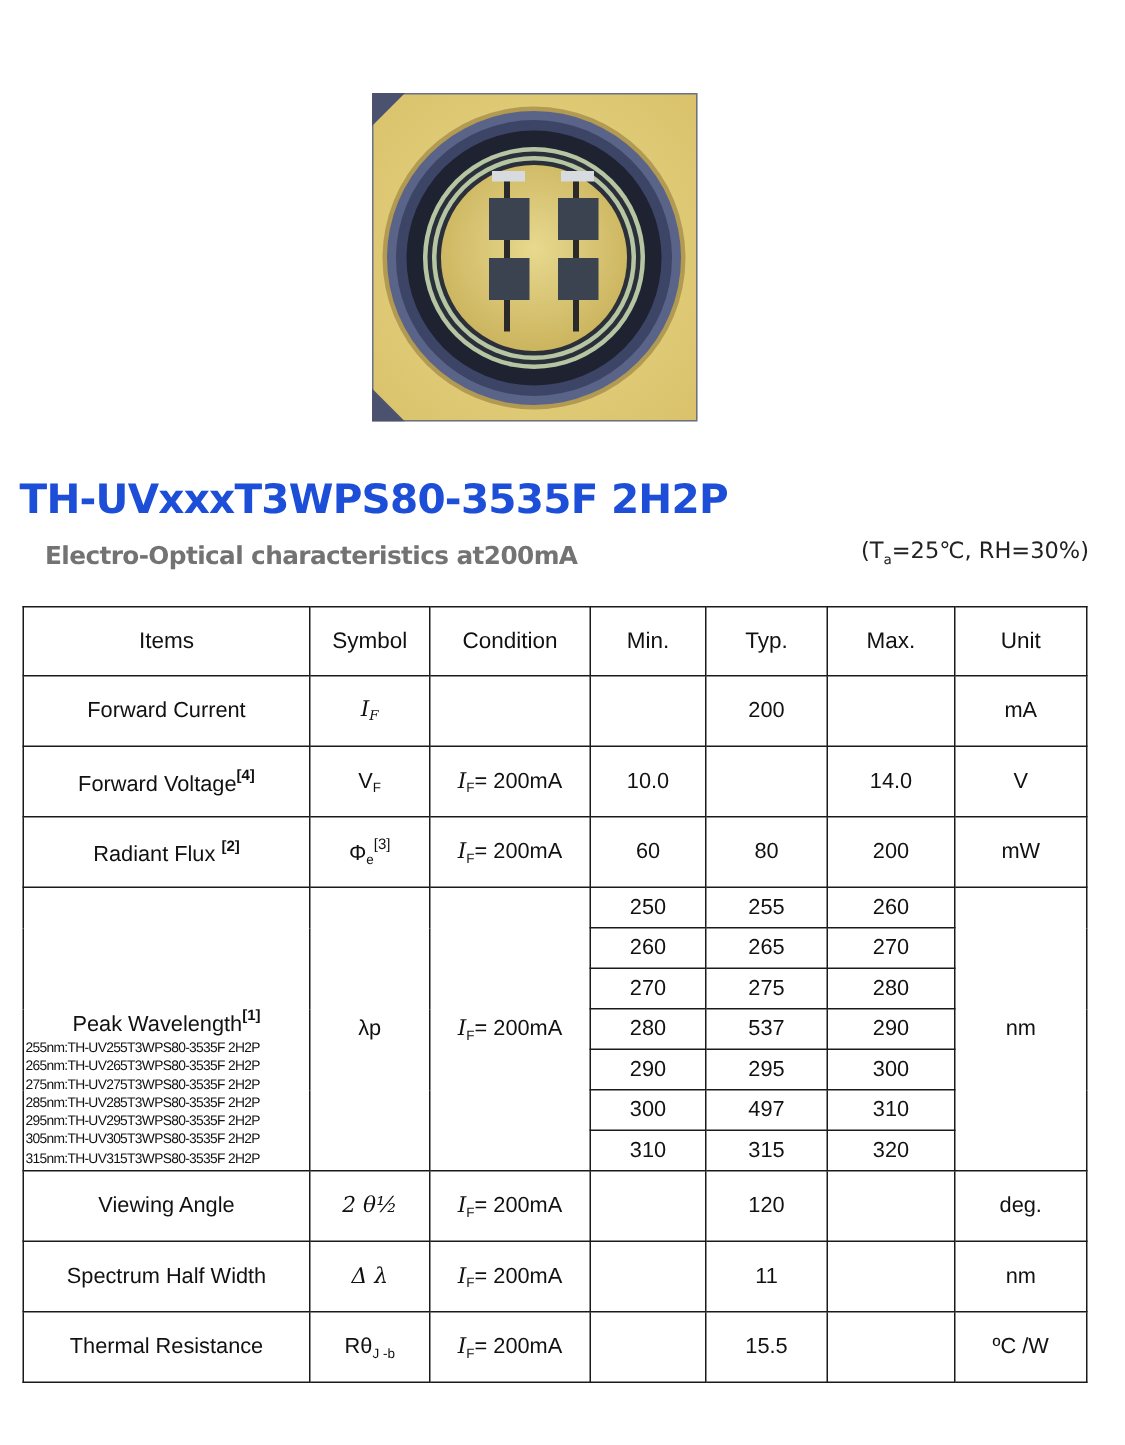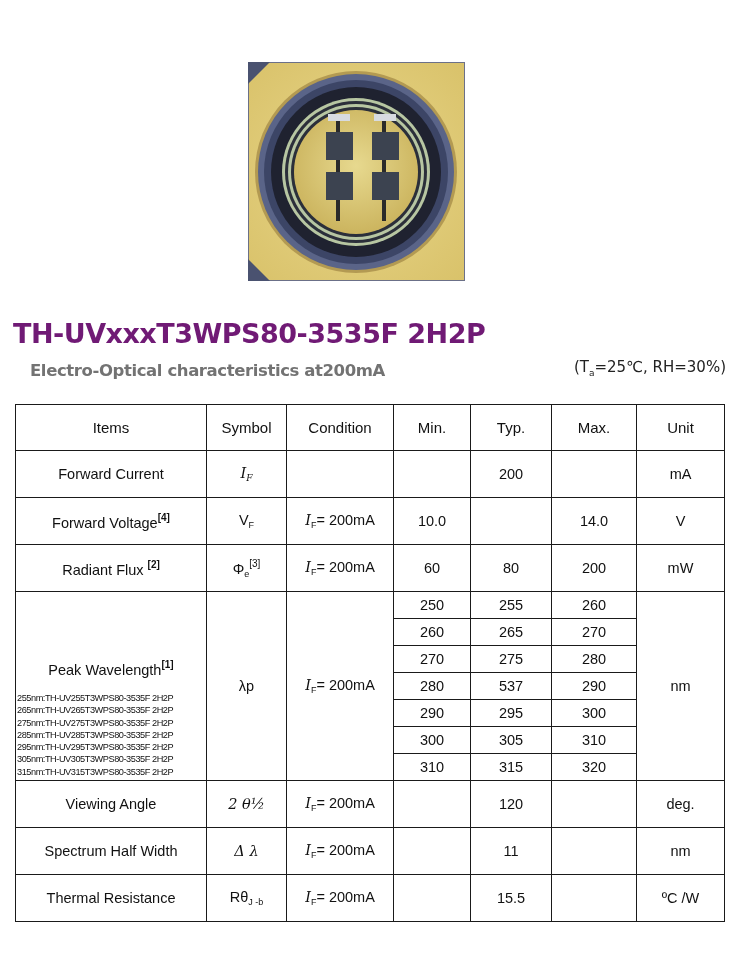--- a/index.html
+++ b/index.html
@@ -1,29 +1,29 @@
 <!DOCTYPE html>
 <html><head>
 <meta charset="utf-8">
 <style>
   html, body { margin:0; padding:0; background:#ffffff; }
   body { width:750px; height:963px; position:relative; overflow:hidden; font-family:"Liberation Sans", sans-serif; color:#111; }
   .chip-wrap { position:absolute; left:248px; top:62px; width:217px; height:219px; }
-  .title { position:absolute; left:13px; top:318px; font-family:"DejaVu Sans", sans-serif; font-weight:bold; font-size:27px; letter-spacing:-0.5px; color:#701a75; }
+  .title { position:absolute; left:13px; top:318px; font-family:"DejaVu Sans", sans-serif; font-weight:bold; font-size:27px; letter-spacing:-0.5px; color:#1d4ed8; }
   .subtitle { position:absolute; left:30px; top:361px; font-family:"DejaVu Sans", sans-serif; font-weight:bold; font-size:16.5px; letter-spacing:-0.4px; color:#737373; }
   .cond-note { position:absolute; right:24px; top:358px; font-family:"DejaVu Sans", sans-serif; font-size:15px; color:#222; }
   .cond-note sub { font-size:9px; }
   table.spec { position:absolute; left:15px; top:404px; width:709px; border-collapse:collapse; table-layout:fixed; font-size:14.5px; }
   table.spec td { border:1.5px solid #1a1a1a; text-align:center; vertical-align:middle; padding:0; }
   .hdr td { height:45px; font-size:15px; }
   .r48 td { height:46px; }
   .sub { font-size:9px; vertical-align:-3px; }
   .sup { font-size:10px; font-weight:bold; vertical-align:7px; }
   .wl td.v { height:26px; }
-  .pw-title { font-size:14.5px; display:block; margin-top:4px; margin-bottom:14px; }
+  .pw-title { font-size:14.5px; display:block; margin-top:4px; margin-bottom:1px; }
   .pw-line { display:block; font-size:9.2px; line-height:12.3px; text-align:left; letter-spacing:-0.45px; white-space:nowrap; padding-left:1px; }
   .serif { font-family:"DejaVu Serif", serif;font-style:italic; }
 </style>
 </head>
 <body>
 
 <div class="chip-wrap">
   <svg width="217" height="219" viewBox="0 0 217 219">
     <defs>
       <radialGradient id="gold" cx="50%" cy="50%" r="70%">
@@ -146,21 +146,21 @@
     <td class="v">537</td>
     <td class="v">290</td>
   </tr>
   <tr class="wl">
     <td class="v">290</td>
     <td class="v">295</td>
     <td class="v">300</td>
   </tr>
   <tr class="wl">
     <td class="v">300</td>
-    <td class="v">305</td>
+    <td class="v">497</td>
     <td class="v">310</td>
   </tr>
   <tr class="wl">
     <td class="v">310</td>
     <td class="v">315</td>
     <td class="v">320</td>
   </tr>
 
   <tr class="r48">
     <td>Viewing Angle</td>

